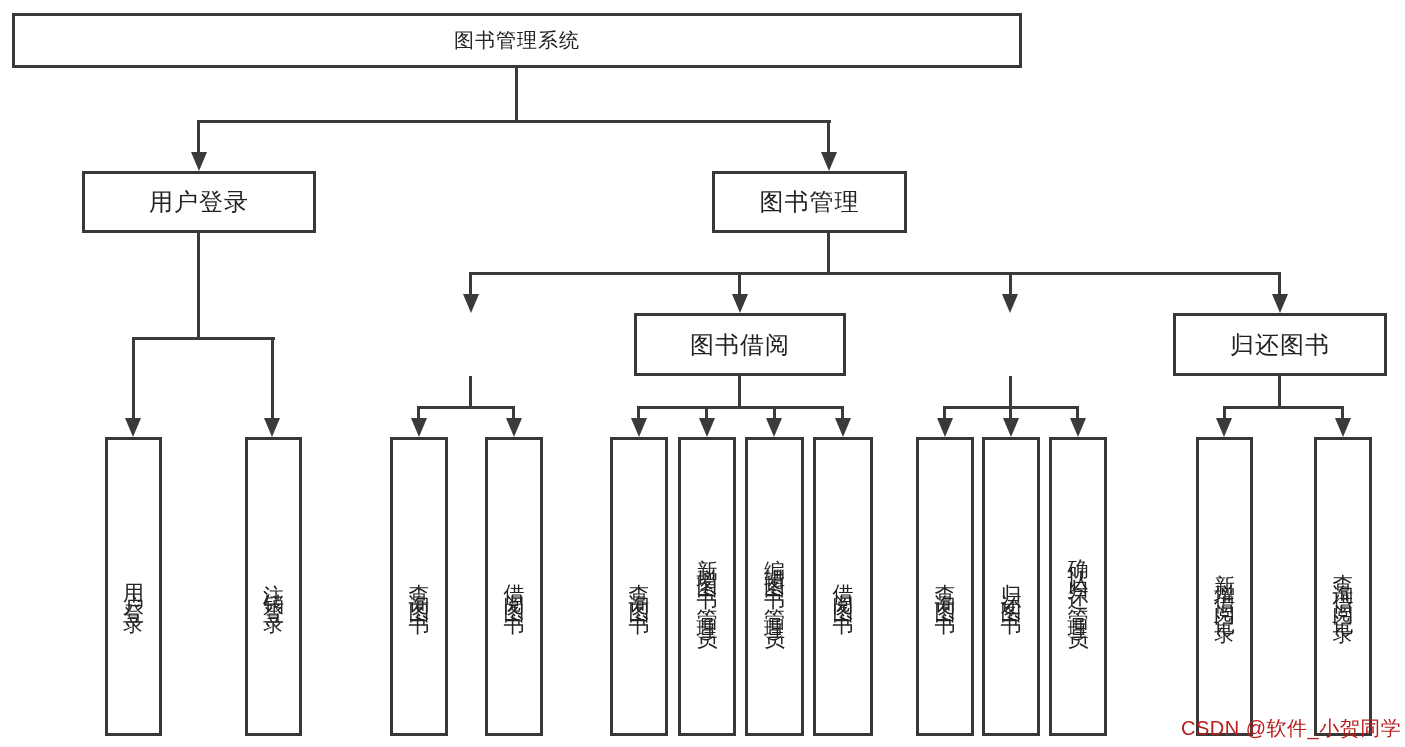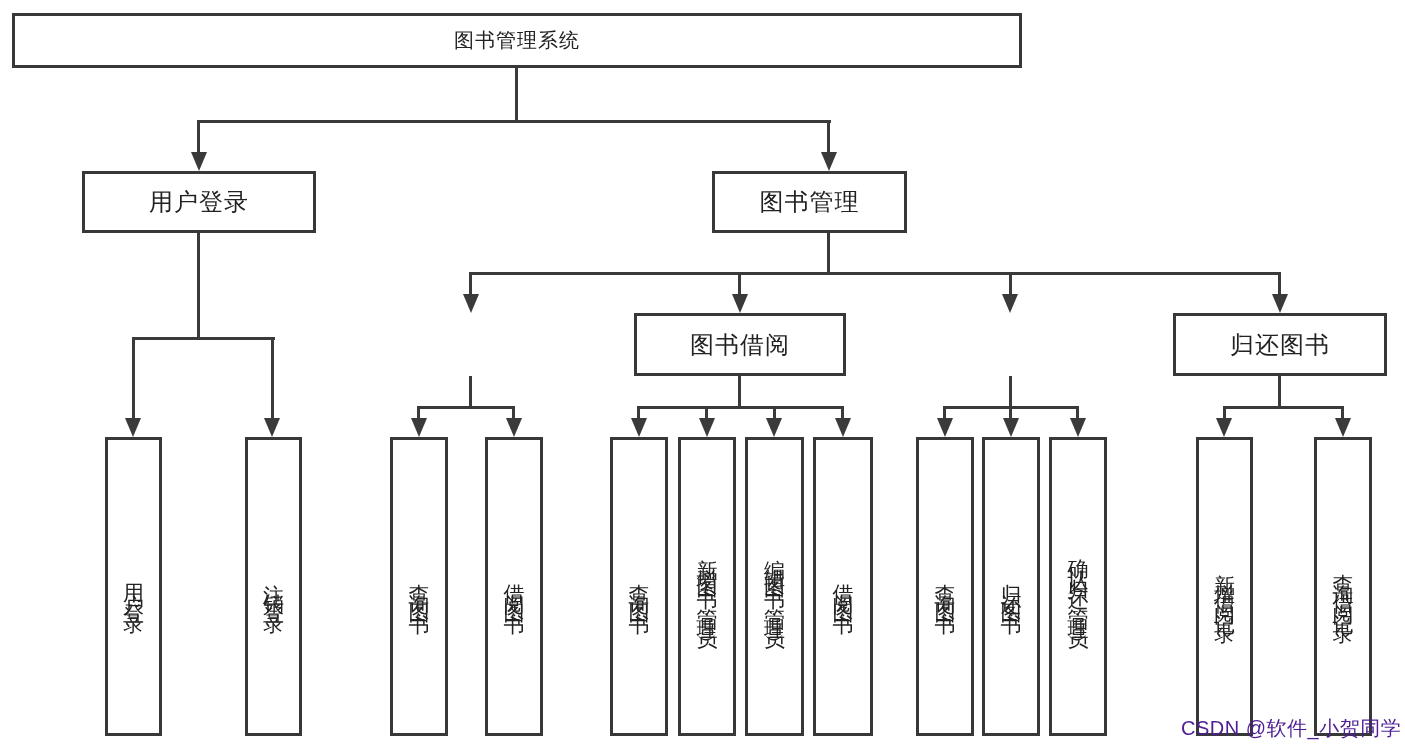--- a/index.html
+++ b/index.html
@@ -119,14 +119,14 @@
   <i class="ar" style="left:1003px;top:418px"></i>
   <i class="ar" style="left:1070px;top:418px"></i>
 
   <i class="lv" style="left:1278px;top:376px;height:33px"></i>
   <i class="lh" style="left:1223px;top:406px;width:121px"></i>
   <i class="lv" style="left:1223px;top:406px;height:15px"></i>
   <i class="lv" style="left:1341px;top:406px;height:15px"></i>
   <i class="ar" style="left:1216px;top:418px"></i>
   <i class="ar" style="left:1335px;top:418px"></i>
 
-  <div class="watermark" style="color: #4c1d95;">CSDN @软件_小贺同学</div>
+  <div class="watermark" style="color: #b91c1c;">CSDN @软件_小贺同学</div>
 </div>
 
 </body></html>

